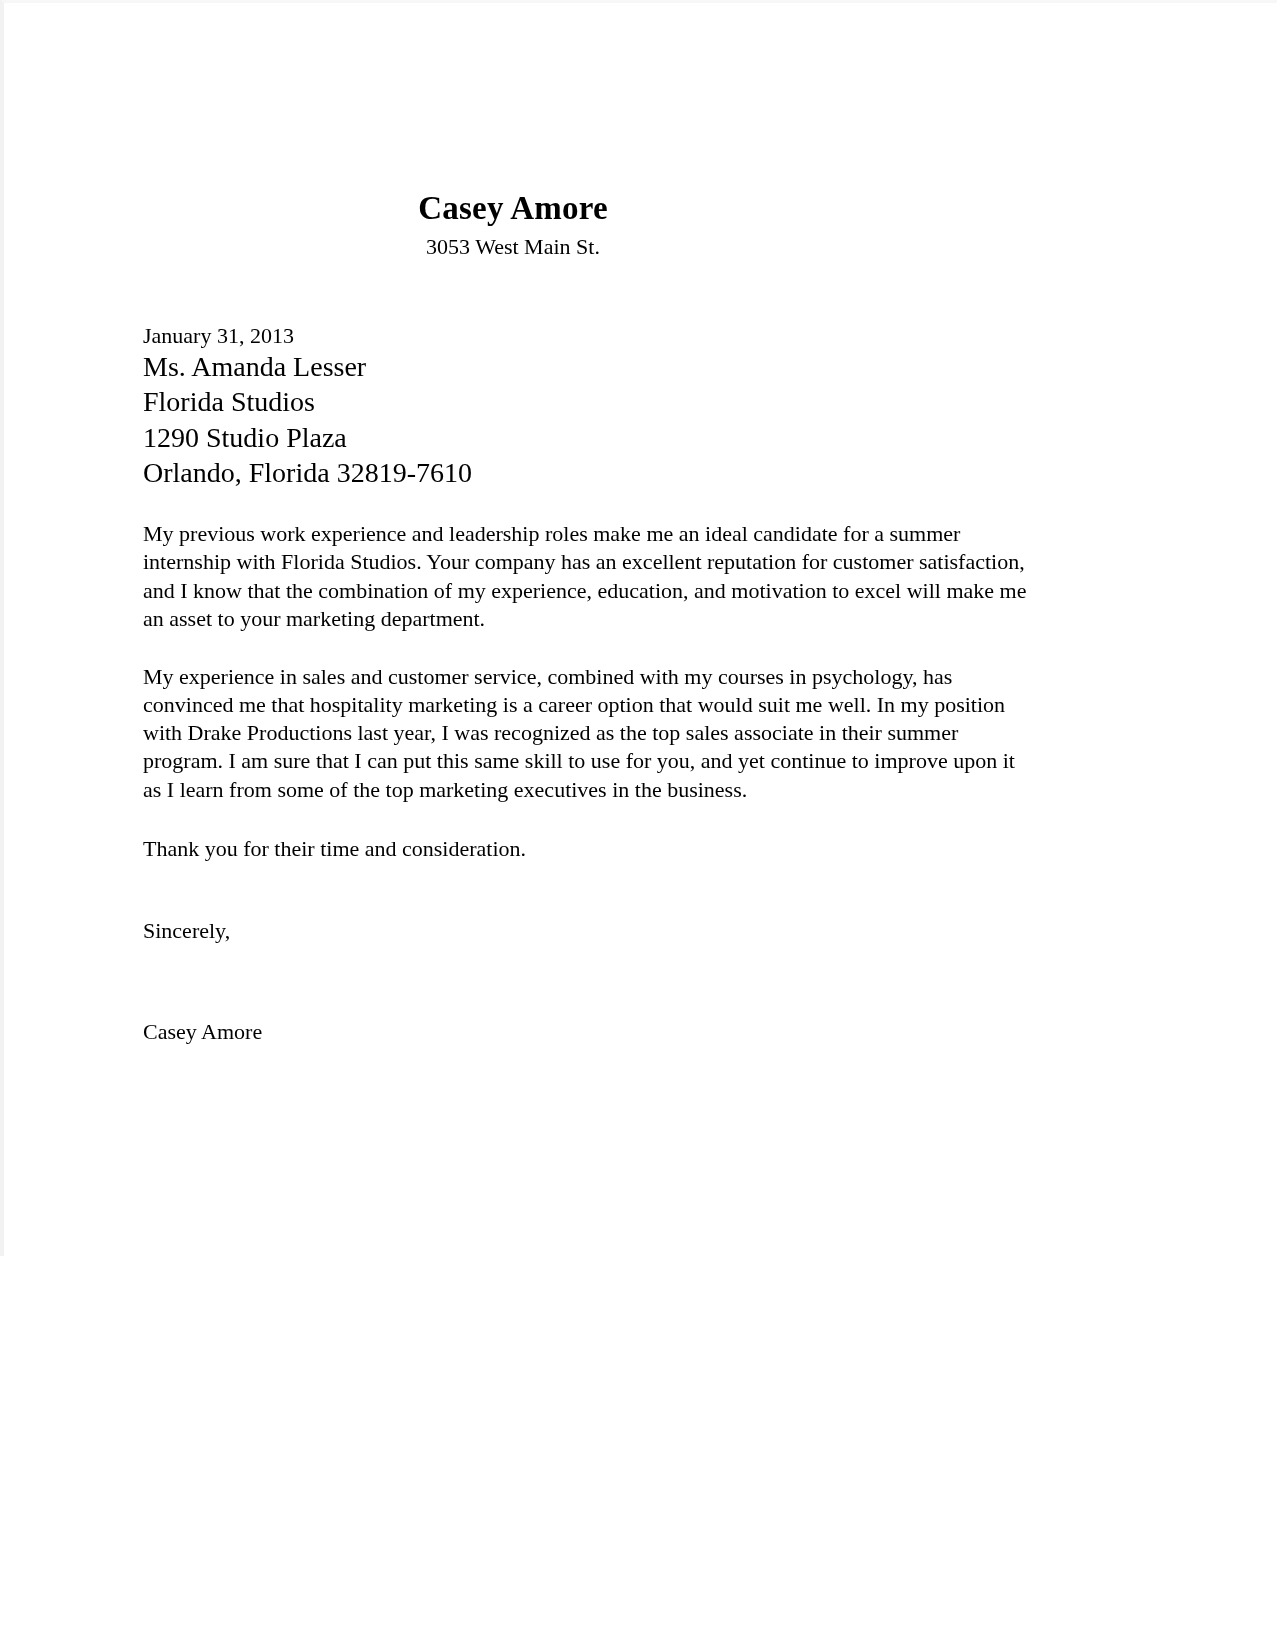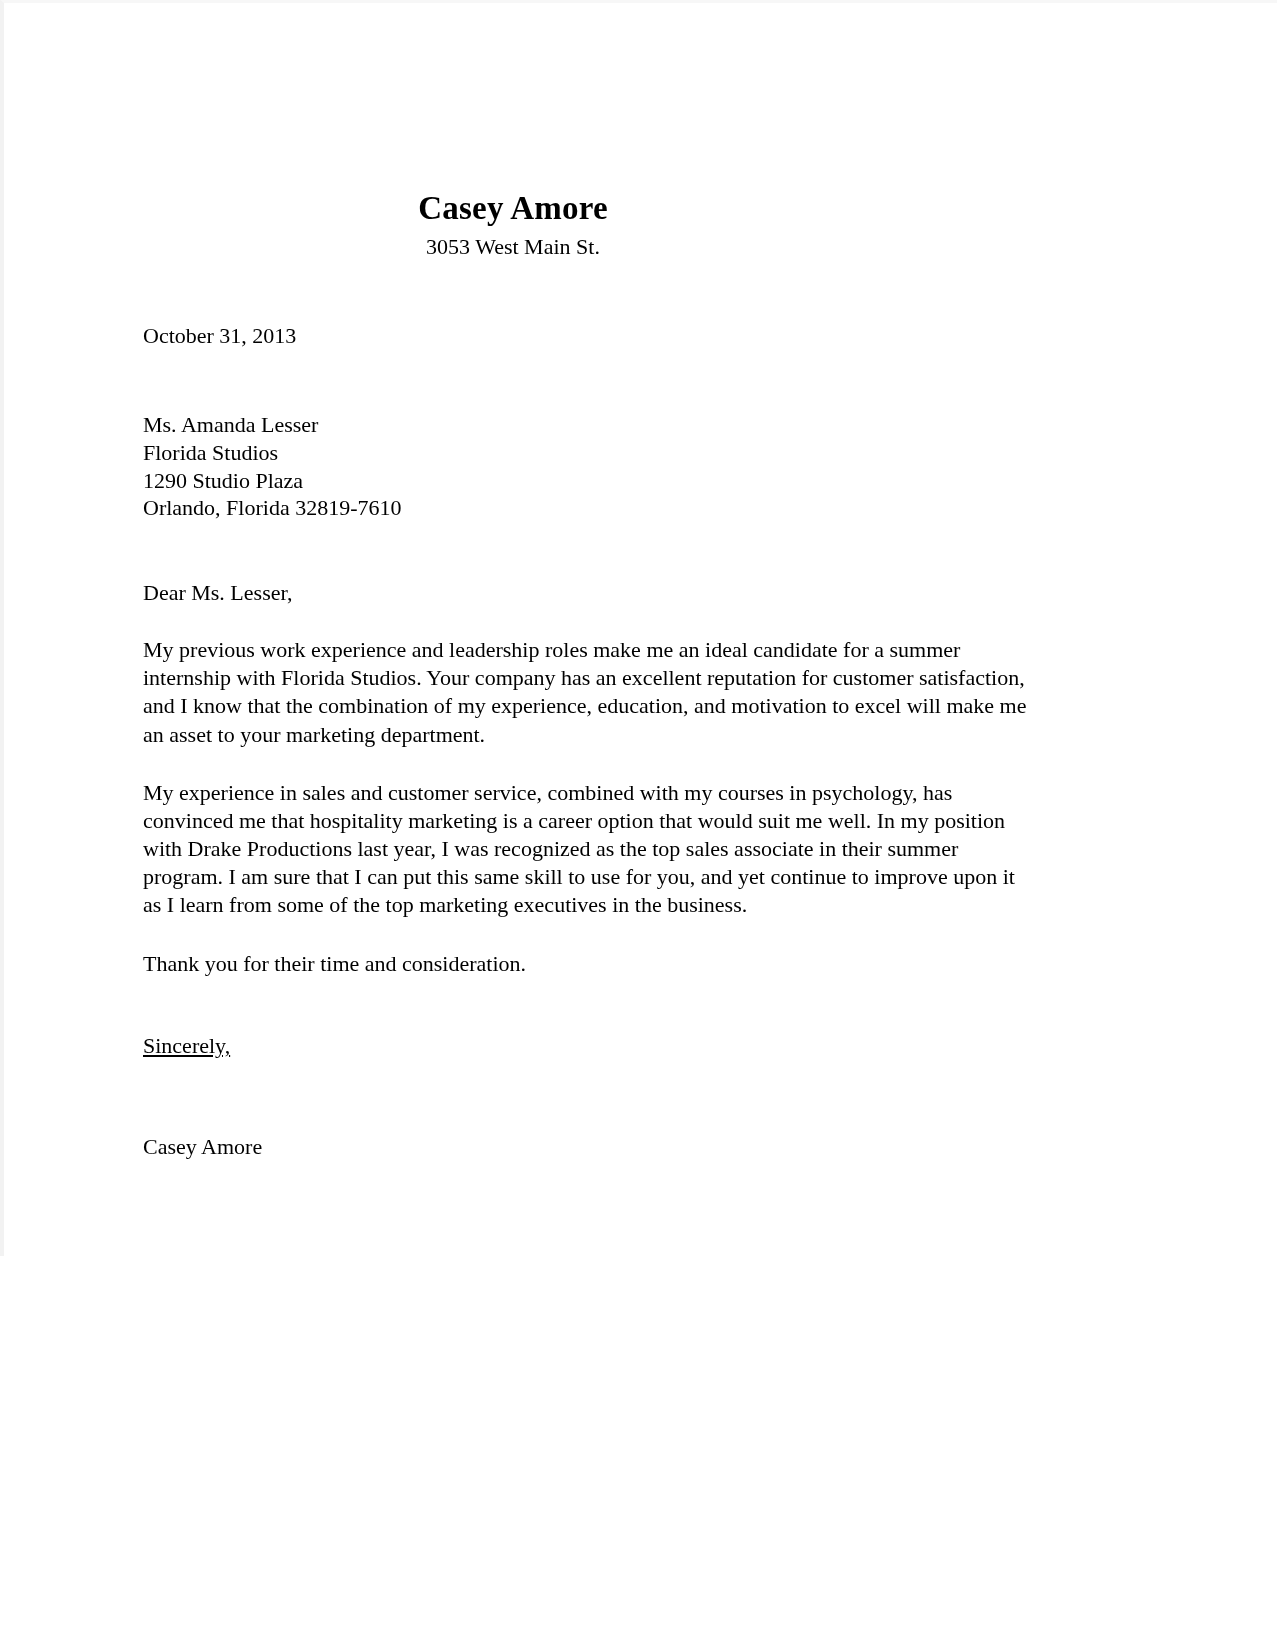--- a/index.html
+++ b/index.html
@@ -49,70 +49,67 @@
   }
   .lh-line {
     font-size: 22px;
     line-height: 1.33;
   }
   .date {
     margin-top: 62px;
     font-size: 22px;
   }
   .recipient {
-    margin-top: 62px;
-    font-size: 22px;
+    font-size: 28px;
     line-height: 1.26;
   }
   .salutation {
     margin-top: 58px;
     font-size: 22px;
   }
   .body-par {
     margin-top: 30px;
     font-size: 22px;
     line-height: 1.28;
     width: 888px;
     text-align: left;
   }
   .thanks {
     margin-top: 32px;
     font-size: 22px;
   }
   .closing {
     margin-top: 56px;
     font-size: 22px;
-    text-decoration: underline;
   }
   .signature {
     margin-top: 75px;
     font-size: 22px;
   }
 </style>
 </head>
 <body>
 
 <div class="page">
   <div class="letter">
 
     <div class="letterhead">
       <div class="lh-name">Casey Amore</div>
       <div class="lh-line">3053 West Main St.</div>
     </div>
 
-    <div class="date">October 31, 2013</div>
+    <div class="date">January 31, 2013</div>
 
     <div class="recipient">
       <div>Ms. Amanda Lesser</div>
       <div>Florida Studios</div>
       <div>1290 Studio Plaza</div>
       <div>Orlando, Florida 32819-7610</div>
     </div>
 
-    <div class="salutation">Dear Ms. Lesser,</div>
 
     <div class="body-par">My previous work experience and leadership roles make me an ideal candidate for a summer internship with Florida Studios. Your company has an excellent reputation for customer satisfaction, and I know that the combination of my experience, education, and motivation to excel will make me an asset to your marketing department.</div>
     <div class="body-par">My experience in sales and customer service, combined with my courses in psychology, has convinced me that hospitality marketing is a career option that would suit me well.  In my position with Drake Productions last year, I was recognized as the top sales associate in their summer program.  I am sure that I can put this same skill to use for you, and yet continue to improve upon it as I learn from some of the top marketing executives in the business.</div>
 
     <div class="thanks">Thank you for their time and consideration.</div>
 
     <div class="closing">Sincerely,</div>
 
     <div class="signature">Casey Amore</div>
 

